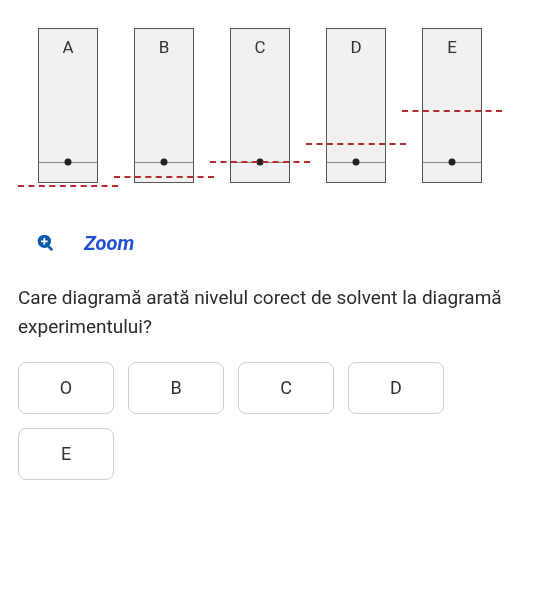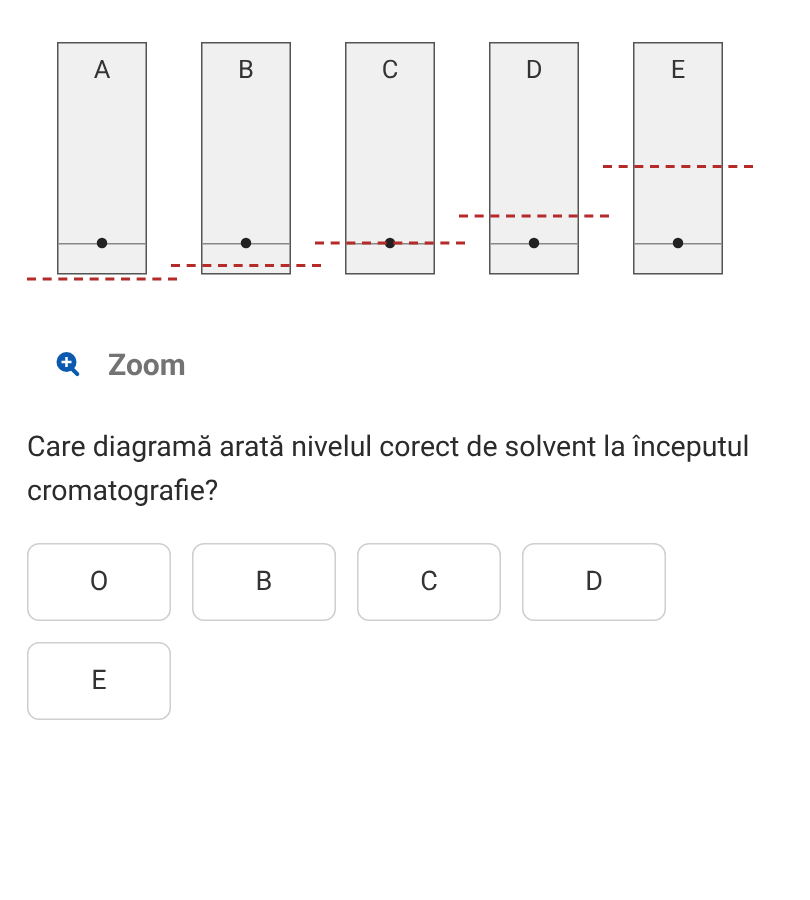--- a/index.html
+++ b/index.html
@@ -65,26 +65,27 @@
     position: absolute;
     height: 0;
     border-top: 2px dashed #b42b2b;
     left: -14px;
     right: -14px;
     z-index: 2;
   }
   .zoom-btn {
     display: inline-flex;
     align-items: center;
-    gap: 16px;
-    color: #737373;
+    gap: 28px;
+    color: #1d4ed8;
     font-weight: 700;
     font-size: 20px;
     margin: 18px 0 28px 18px;
     cursor: pointer;
+    font-style: italic;
   }
   .zoom-icon-svg {
     width: 20px;
     height: 20px;
     display: block;
   }
   .question-text {
     font-size: 19px;
     line-height: 1.55;
     color: #2b2b2b;
@@ -169,21 +170,21 @@
       <svg class="zoom-icon-svg" viewBox="0 0 24 24" fill="#0b5ab0">
         <circle cx="10" cy="10" r="8"></circle>
         <rect x="15.2" y="14" width="8" height="3.2" rx="1.5" transform="rotate(45 15.2 14)"></rect>
         <rect x="9" y="6" width="2" height="8" fill="#fff"></rect>
         <rect x="6" y="9" width="8" height="2" fill="#fff"></rect>
       </svg>
     </span>
     <span>Zoom</span>
   </div>
 
-  <p class="question-text">Care diagramă arată nivelul corect de solvent la începutul cromatografie?</p>
+  <p class="question-text">Care diagramă arată nivelul corect de solvent la diagramă experimentului?</p>
 
   <div class="answers">
     <div class="answer-btn">
       <span>O</span>
     </div>
     <div class="answer-btn">
       <span>B</span>
     </div>
     <div class="answer-btn">
       <span>C</span>

